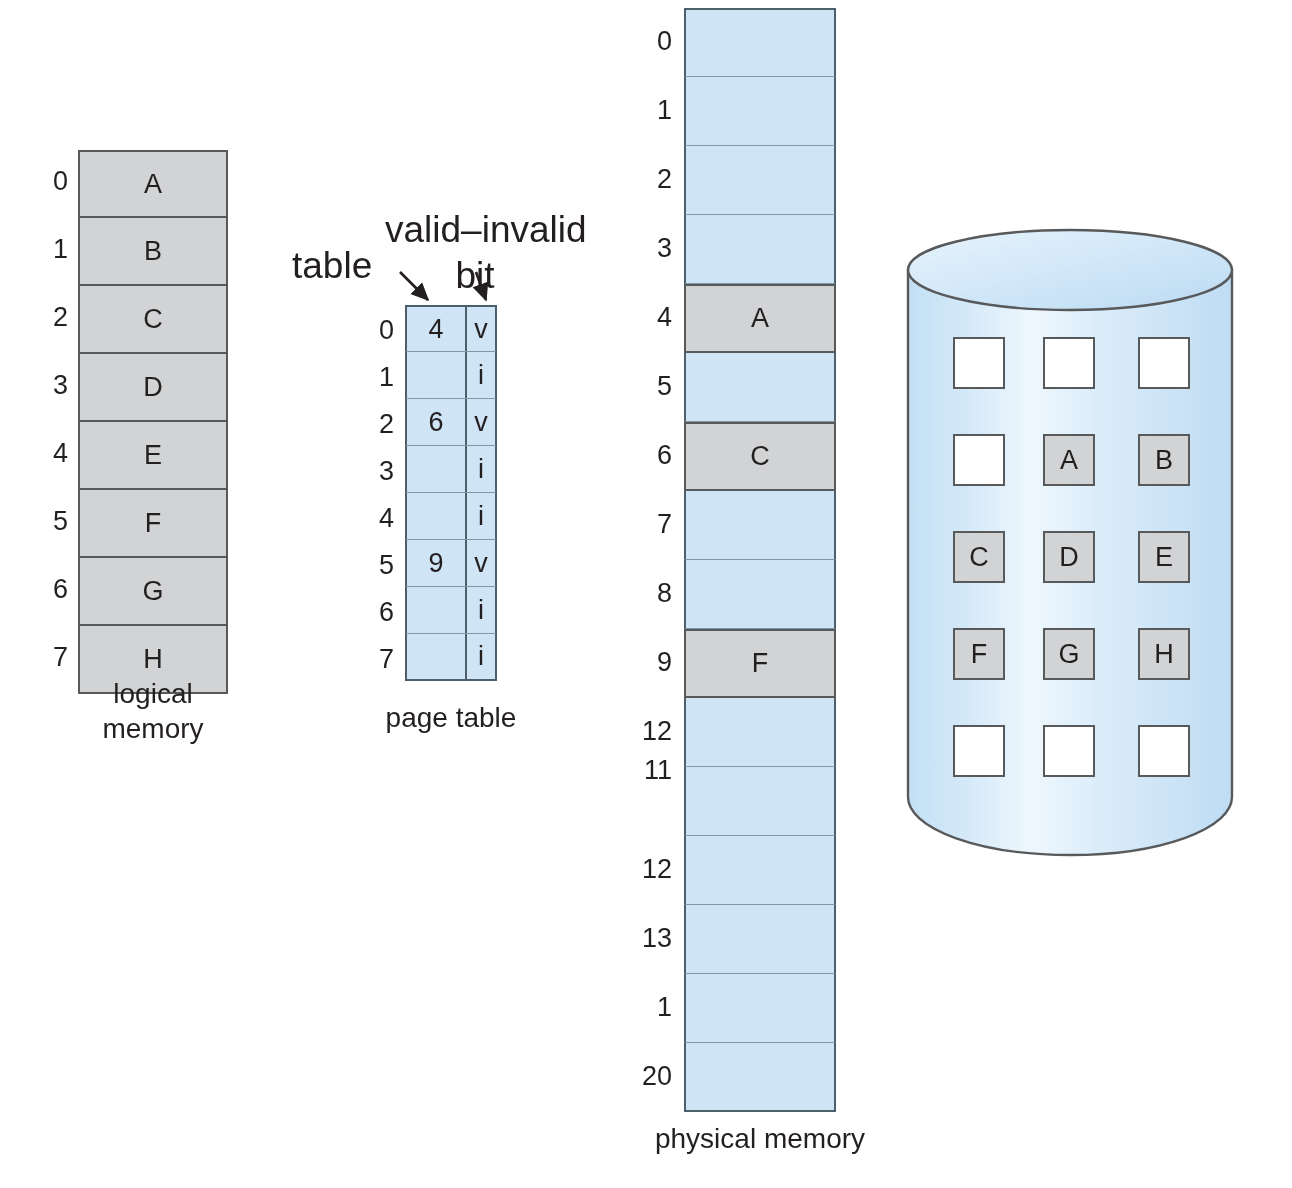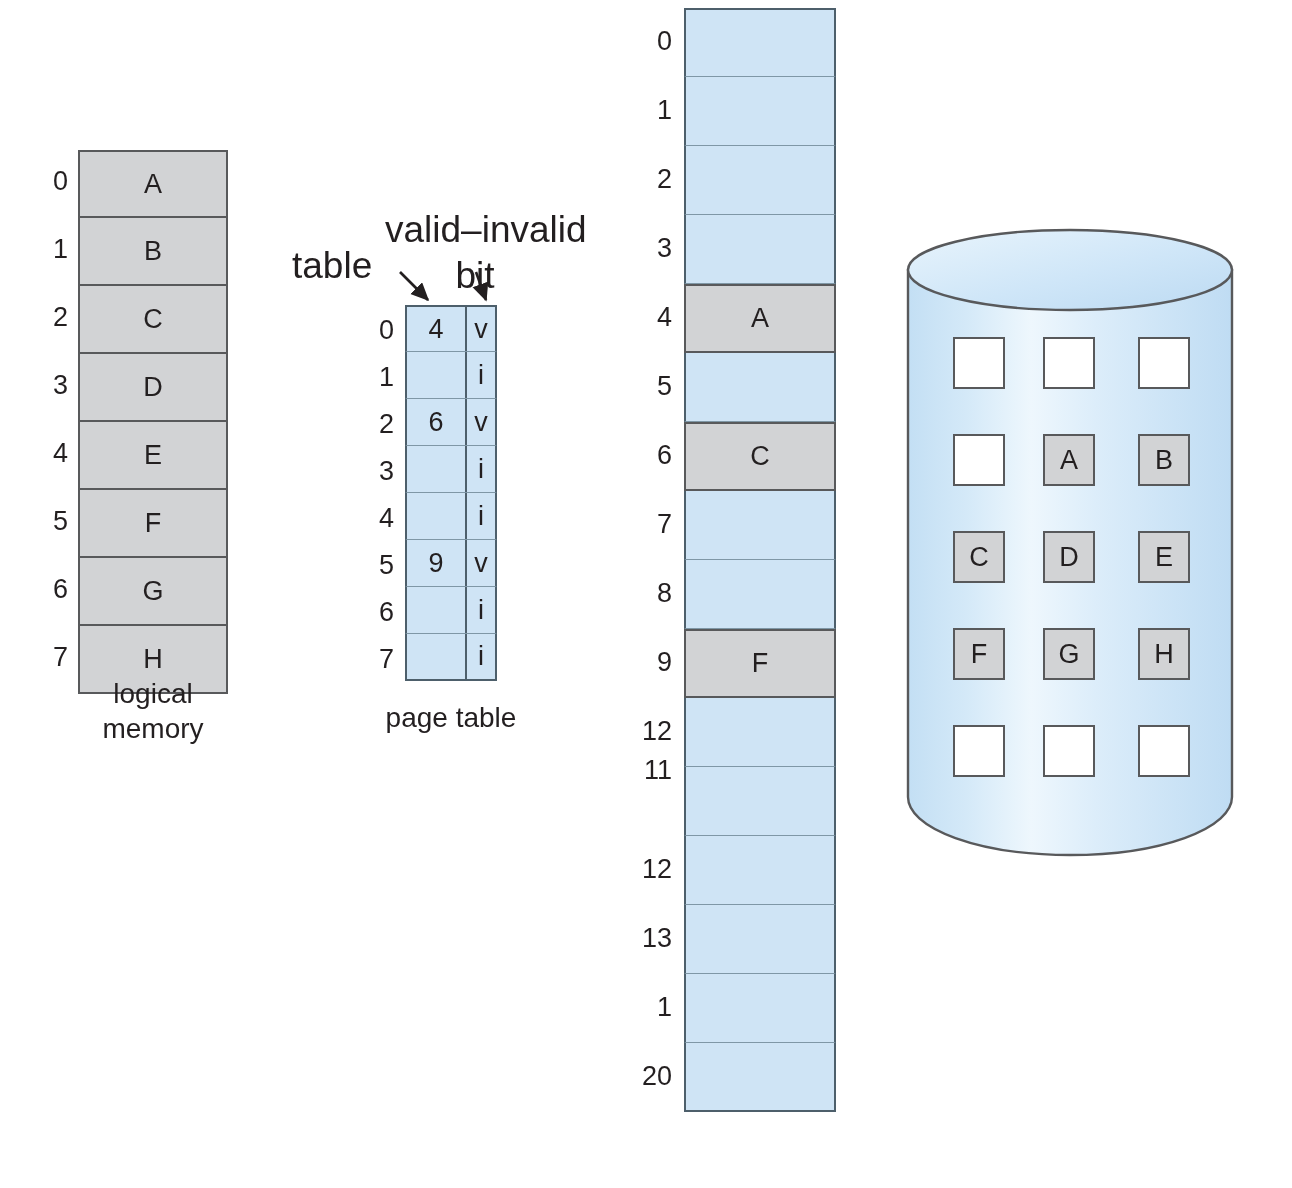--- a/index.html
+++ b/index.html
@@ -333,20 +333,21 @@
   <div class="idx" style="left:628px; top:511px;  width:44px;">7</div>
   <div class="idx" style="left:628px; top:580px;  width:44px;">8</div>
   <div class="idx" style="left:628px; top:649px;  width:44px;">9</div>
   <div class="idx" style="left:628px; top:718px;  width:44px;">12</div>
   <div class="idx" style="left:628px; top:757px;  width:44px;">11</div>
   <div class="idx" style="left:628px; top:856px;  width:44px;">12</div>
   <div class="idx" style="left:628px; top:925px;  width:44px;text-align:right;">13</div>
   <div class="idx" style="left:628px; top:994px;  width:44px;">1</div>
   <div class="idx" style="left:628px; top:1063px; width:44px;">20</div>
 
+  <div class="caption" style="left:610px; top:1121px; width:300px;">physical memory</div>
 
   <div id="disk">
     <svg width="345" height="645" viewBox="0 0 345 645">
       <defs>
         <linearGradient id="bodyGrad" x1="0" y1="0" x2="1" y2="0">
           <stop offset="0%" stop-color="#c3dff4"></stop>
           <stop offset="18%" stop-color="#d4e9f8"></stop>
           <stop offset="38%" stop-color="#eef7fd"></stop>
           <stop offset="58%" stop-color="#dcedfa"></stop>
           <stop offset="100%" stop-color="#bfdcf3"></stop>

